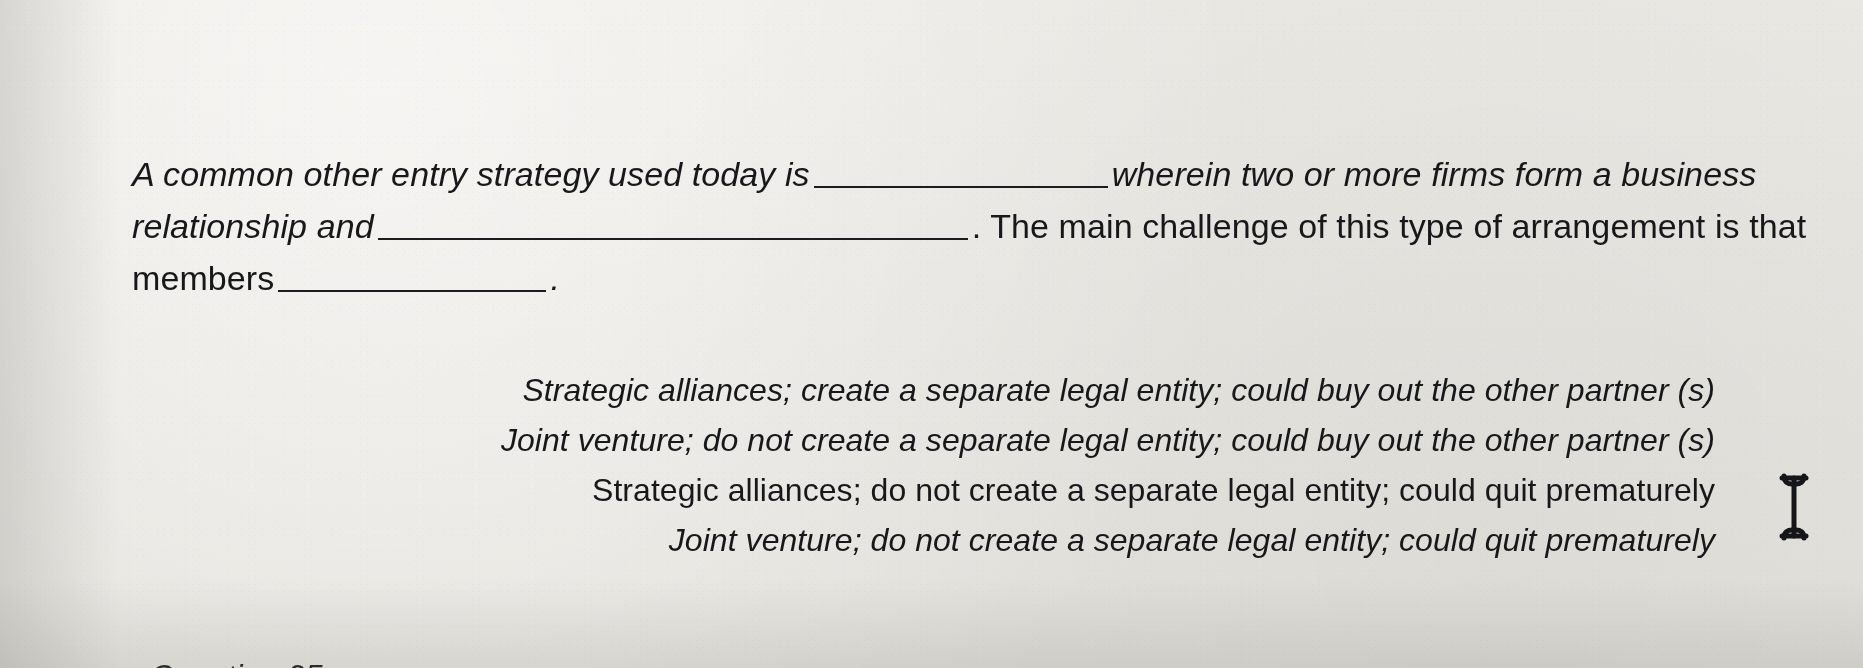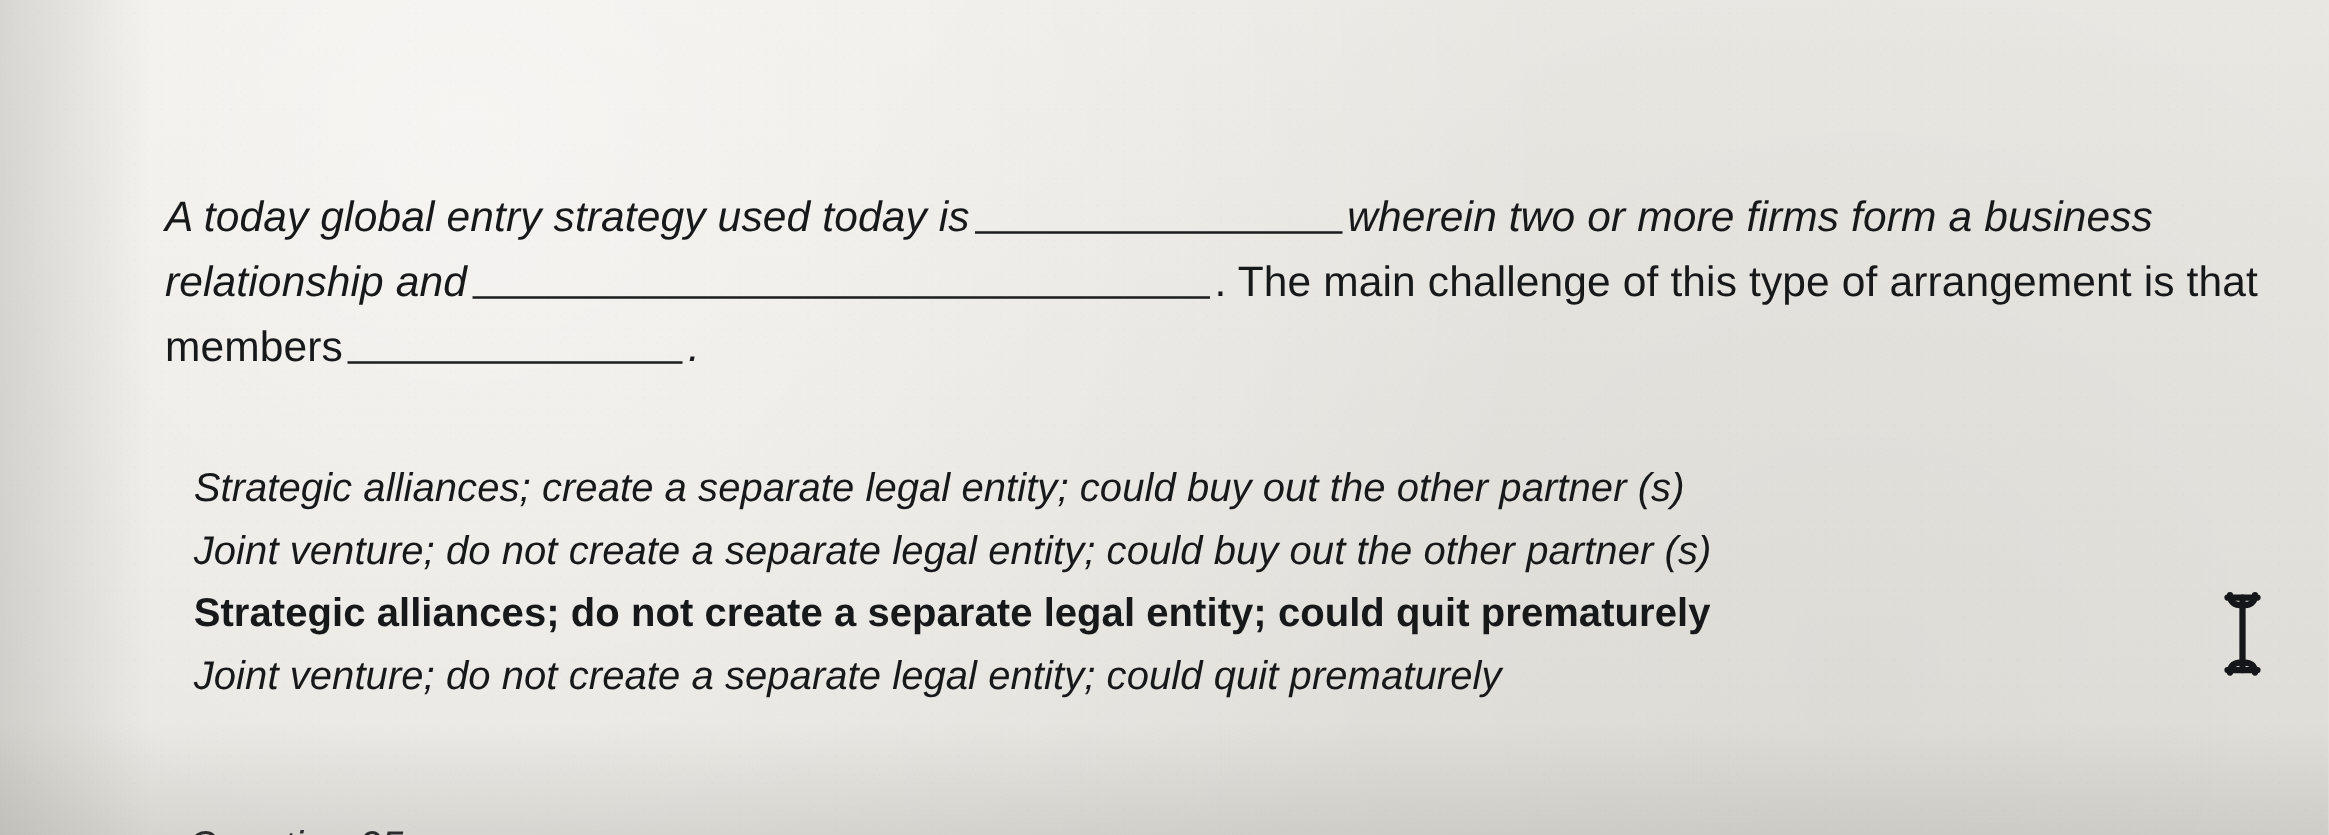--- a/index.html
+++ b/index.html
@@ -71,31 +71,32 @@
   }
   .blank-1 { width: 294px; }
   .blank-2 { width: 590px; }
   .blank-3 { width: 268px; }
 
   .options {
     position: absolute;
     left: 155px;
     top: 365px;
     width: 1560px;
+    text-align: right;
   }
   .option {
     font-size: 32px;
     line-height: 50px;
     color: #17181a;
     font-style: italic;
     letter-spacing: 0.05px;
     white-space: nowrap;
   }
   .option.selected {
-    font-weight: bold;
+    font-weight: normal;
     font-style: normal;
   }
 
   .cursor {
     position: absolute;
     left: 1772px;
     top: 470px;
     width: 44px;
     height: 74px;
     pointer-events: none;
@@ -116,21 +117,21 @@
 </style>
 </head>
 <body>
 
 <div class="page">
   <div class="grain"></div>
   <div class="shade-left"></div>
   <div class="shade-bottom"></div>
 
   <div class="question-stem">
-    <span>A today global entry strategy used today is</span><span class="blank blank-1"></span><span>wherein two or more firms form a business relationship and</span><span class="blank blank-2"></span><span class="plain">. The main challenge of this type of arrangement is that members</span><span class="blank blank-3"></span><span>.</span>
+    <span>A common other entry strategy used today is</span><span class="blank blank-1"></span><span>wherein two or more firms form a business relationship and</span><span class="blank blank-2"></span><span class="plain">. The main challenge of this type of arrangement is that members</span><span class="blank blank-3"></span><span>.</span>
   </div>
 
   <div class="options">
     <div class="option">Strategic alliances; create a separate legal entity; could buy out the other partner (s)</div>
     <div class="option">Joint venture; do not create a separate legal entity; could buy out the other partner (s)</div>
     <div class="option selected">Strategic alliances; do not create a separate legal entity; could quit prematurely</div>
     <div class="option">Joint venture; do not create a separate legal entity; could quit prematurely</div>
   </div>
 
   <div class="clipped-bottom">Question 25</div>

